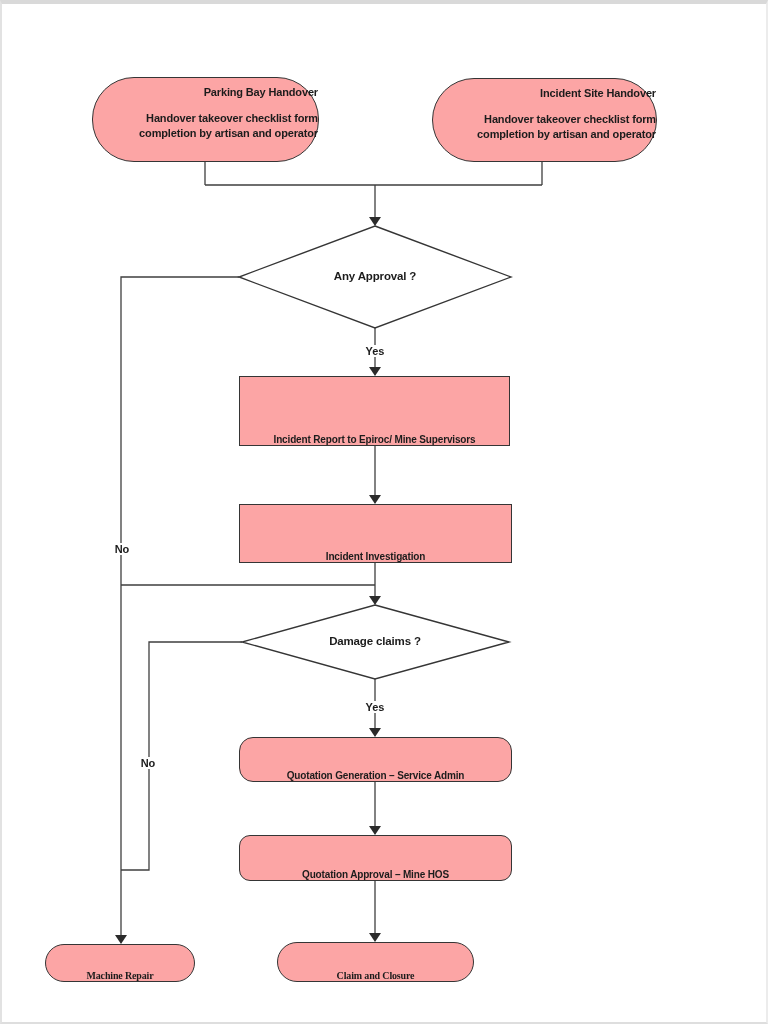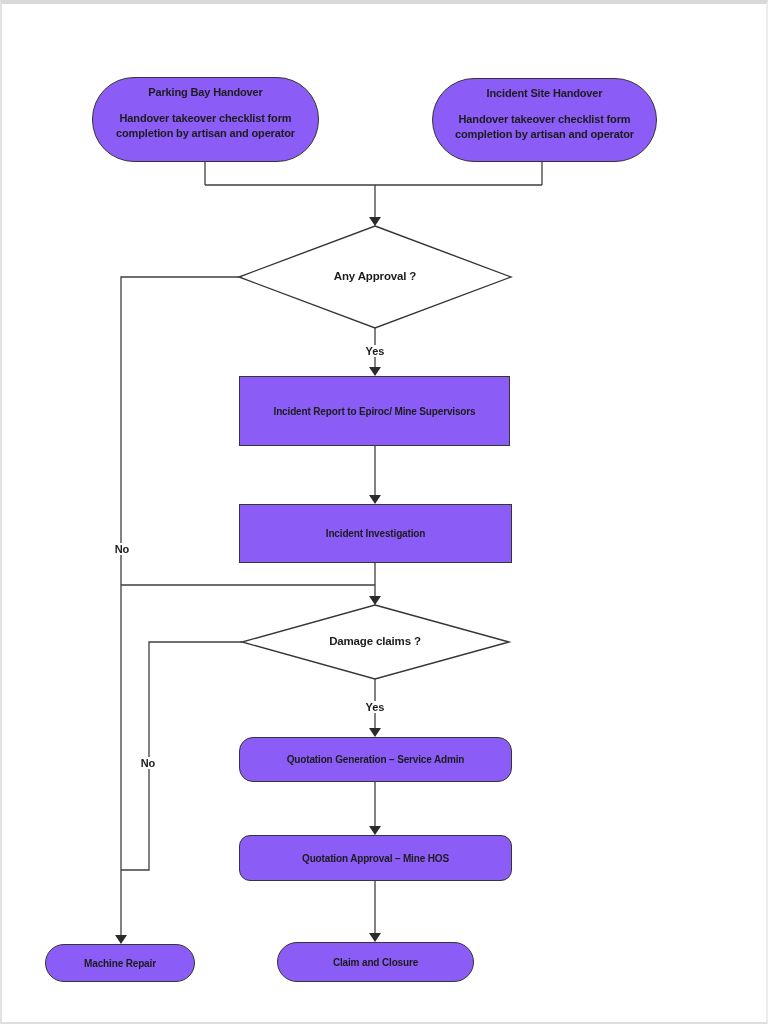--- a/index.html
+++ b/index.html
@@ -4,28 +4,28 @@
 <style>
   html,body{margin:0;padding:0;background:#fff;}
   .page{
     position:relative;width:768px;height:1024px;background:#ffffff;
     box-sizing:border-box;overflow:hidden;
     border-top:4px solid #d9d9d9;border-left:2px solid #e2e2e2;
     border-right:2px solid #ececec;border-bottom:2px solid #dedede;
     font-family:"Liberation Sans", sans-serif;color:#1c1c1c;
   }
   .layer-svg{position:absolute;left:0;top:0;z-index:1;}
-  .node{position:absolute;z-index:2;box-sizing:border-box;background:#8b5cf6;
-        border:1.4px solid #353535;display:flex;align-items:center;justify-content:center;
+  .node{position:absolute;z-index:2;box-sizing:border-box;background:#fca5a5;
+        border:1.4px solid #353535;display:flex;align-items:flex-end;justify-content:center;
         text-align:center;}
   .node .lbl{font-weight:700;font-size:10px;letter-spacing:-0.15px;white-space:nowrap;}
   .stadium-lg{border-radius:42px;flex-direction:column;justify-content:flex-start;padding-top:8px;}
   .stadium-lg .title{font-weight:700;font-size:11px;letter-spacing:-0.15px;margin-bottom:13px;}
   .stadium-lg .body-line{font-weight:700;font-size:11px;letter-spacing:-0.15px;line-height:15px;}
-  .stadium-sm{border-radius:20px;}
+  .stadium-sm{border-radius:20px;font-family:Liberation Serif, serif;}
   .diamond-label{position:absolute;z-index:3;transform:translate(-50%,-50%);
         font-weight:700;font-size:11.5px;letter-spacing:-0.15px;white-space:nowrap;}
   .edge-label{position:absolute;z-index:3;transform:translate(-50%,-50%);
         font-weight:600;font-size:11px;background:#ffffff;padding:0 3px;white-space:nowrap;}
 </style>
 </head>
 <body>
 
 <div class="page">
 

